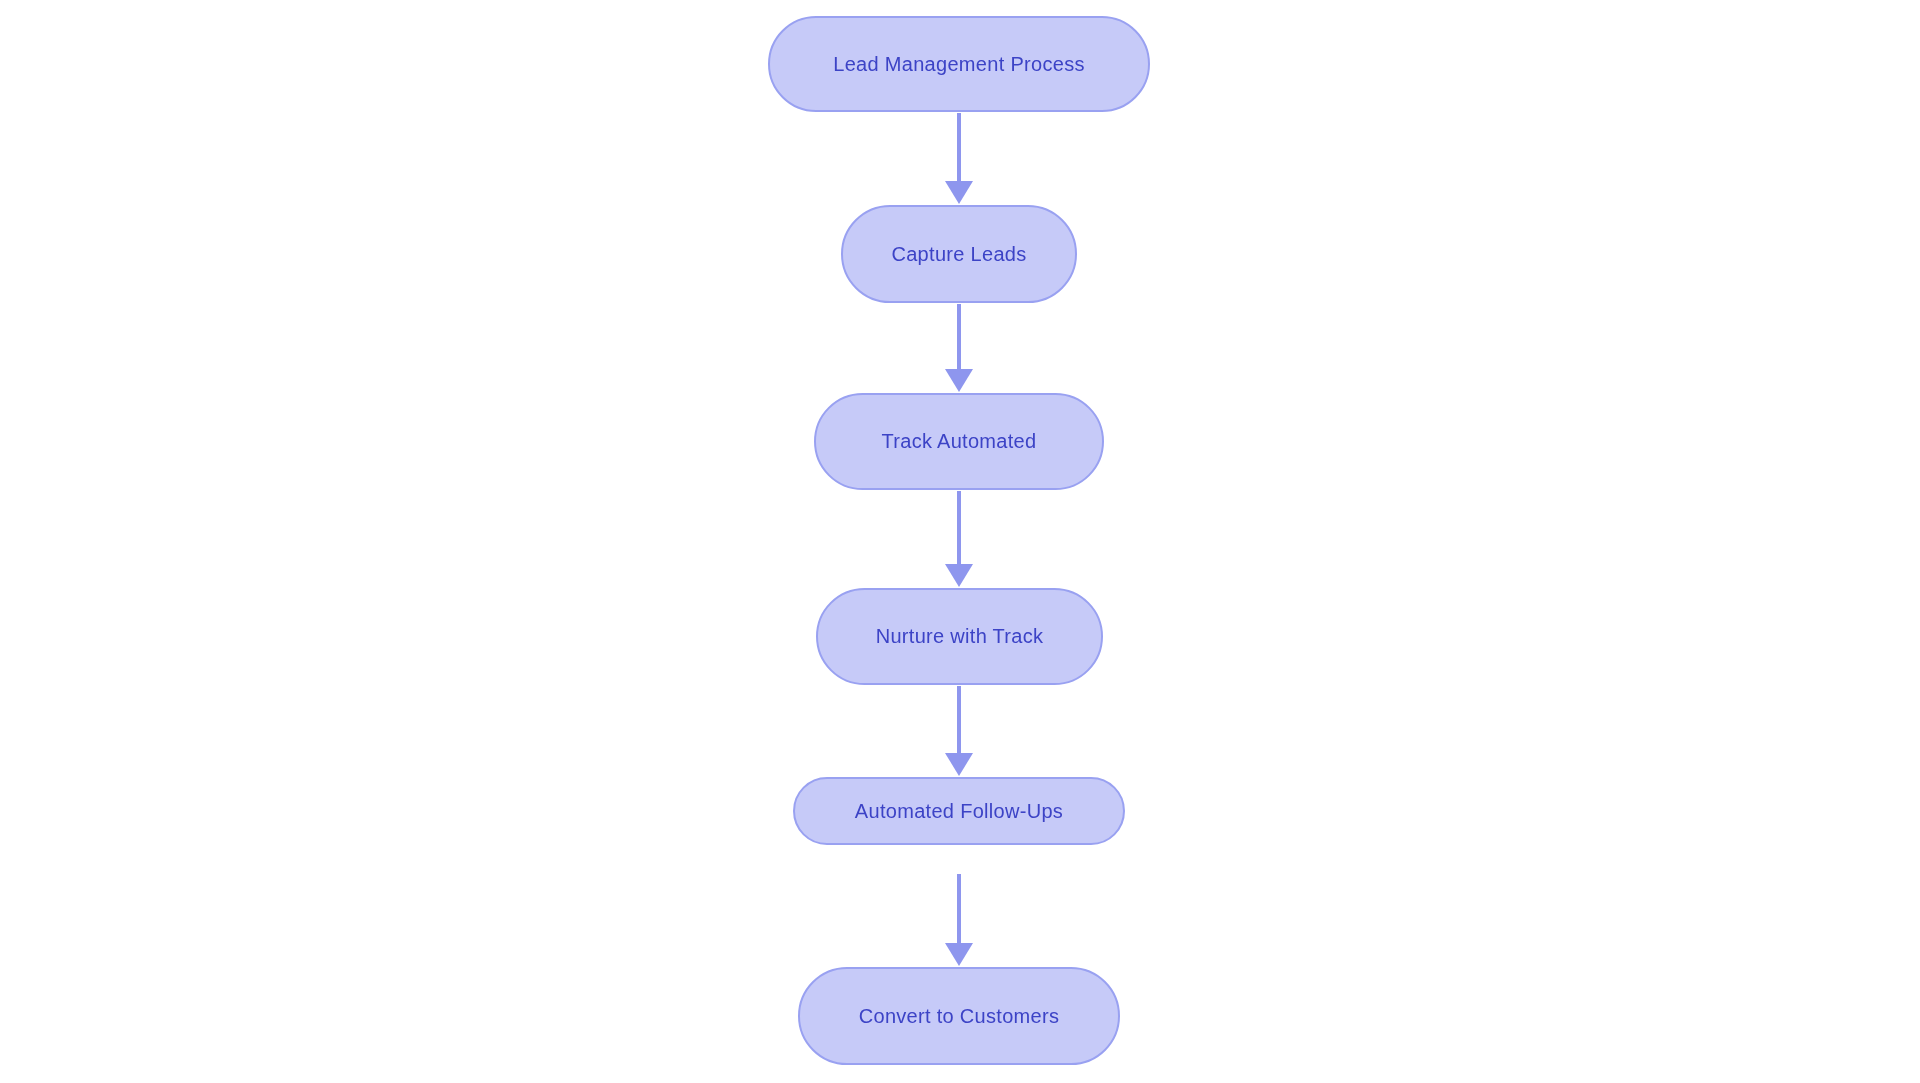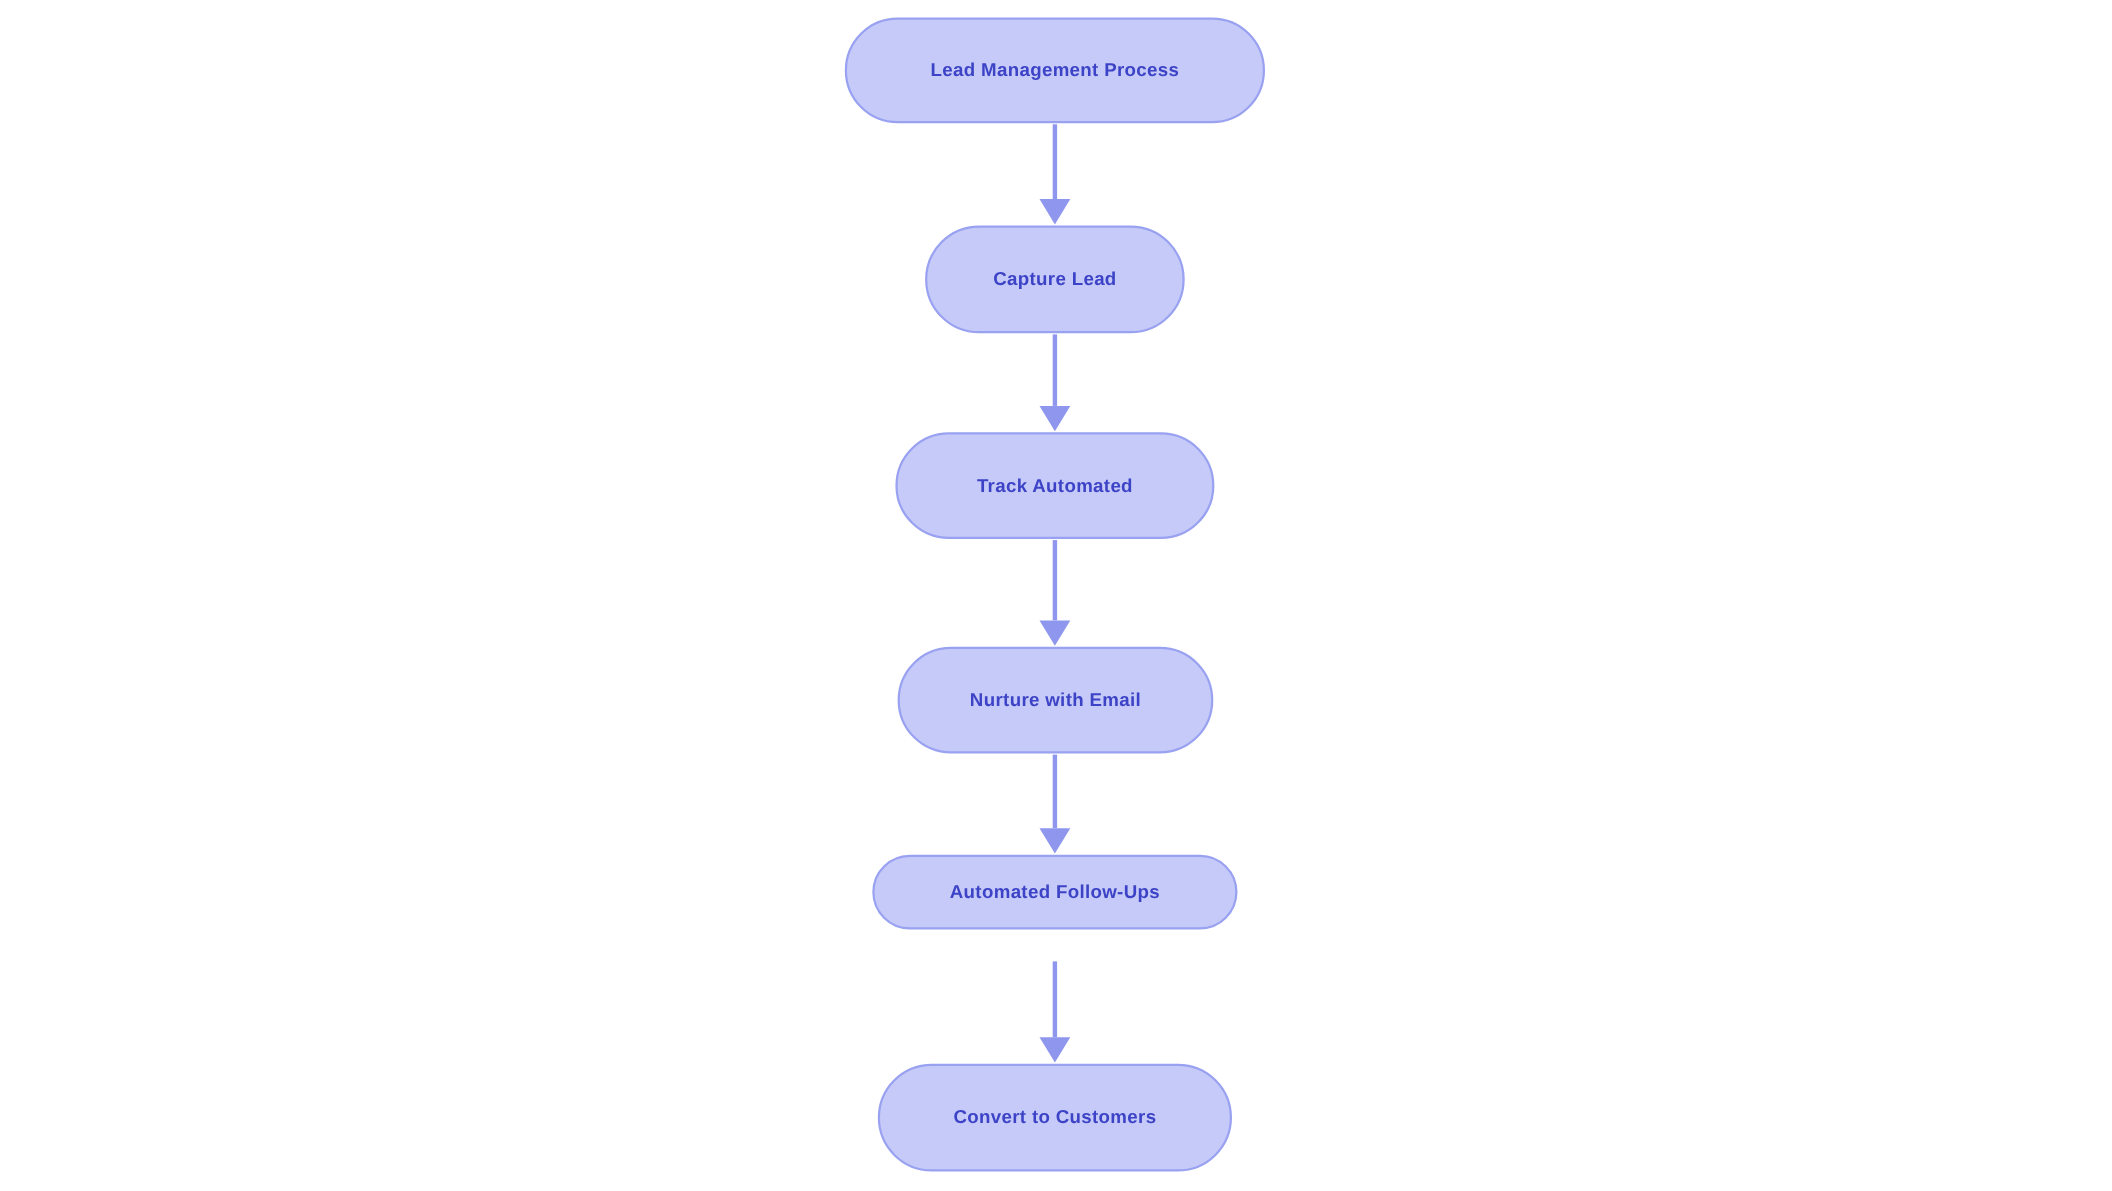--- a/index.html
+++ b/index.html
@@ -19,22 +19,22 @@
   }
   .flow-node {
     position: absolute;
     display: flex;
     align-items: center;
     justify-content: center;
     background: var(--node-fill, #c6caf8);
     border: 2px solid var(--node-border, #99a1f1);
     border-radius: 49px;
     color: var(--node-text, #3c43c6);
-    font-size: 17px;
-    font-weight: 700;
+    font-size: 20px;
+    font-weight: 400;
     letter-spacing: 0.3px;
     white-space: nowrap;
     text-align: center;
   }
   
   .node-1 { left: 768px; top: 16px;  width: 382px; height: 96px; }
   .node-2 { left: 841px; top: 205px; width: 236px; height: 98px; }
   .node-3 { left: 814px; top: 393px; width: 290px; height: 97px; }
   .node-4 { left: 816px; top: 588px; width: 287px; height: 97px; }
   .node-5 { left: 793px; top: 777px; width: 332px; height: 68px; }
@@ -75,39 +75,39 @@
   <div class="flow-node node-1">
     <span>Lead Management Process</span>
   </div>
 
   <div class="flow-arrow arrow-1">
     <div class="arrow-line"></div>
     <div class="arrow-head"></div>
   </div>
 
   <div class="flow-node node-2">
-    <span>Capture Lead</span>
+    <span>Capture Leads</span>
   </div>
 
   <div class="flow-arrow arrow-2">
     <div class="arrow-line"></div>
     <div class="arrow-head"></div>
   </div>
 
   <div class="flow-node node-3">
     <span>Track Automated</span>
   </div>
 
   <div class="flow-arrow arrow-3">
     <div class="arrow-line"></div>
     <div class="arrow-head"></div>
   </div>
 
   <div class="flow-node node-4">
-    <span>Nurture with Email</span>
+    <span>Nurture with Track</span>
   </div>
 
   <div class="flow-arrow arrow-4">
     <div class="arrow-line"></div>
     <div class="arrow-head"></div>
   </div>
 
   <div class="flow-node node-5">
     <span>Automated Follow-Ups</span>
   </div>

